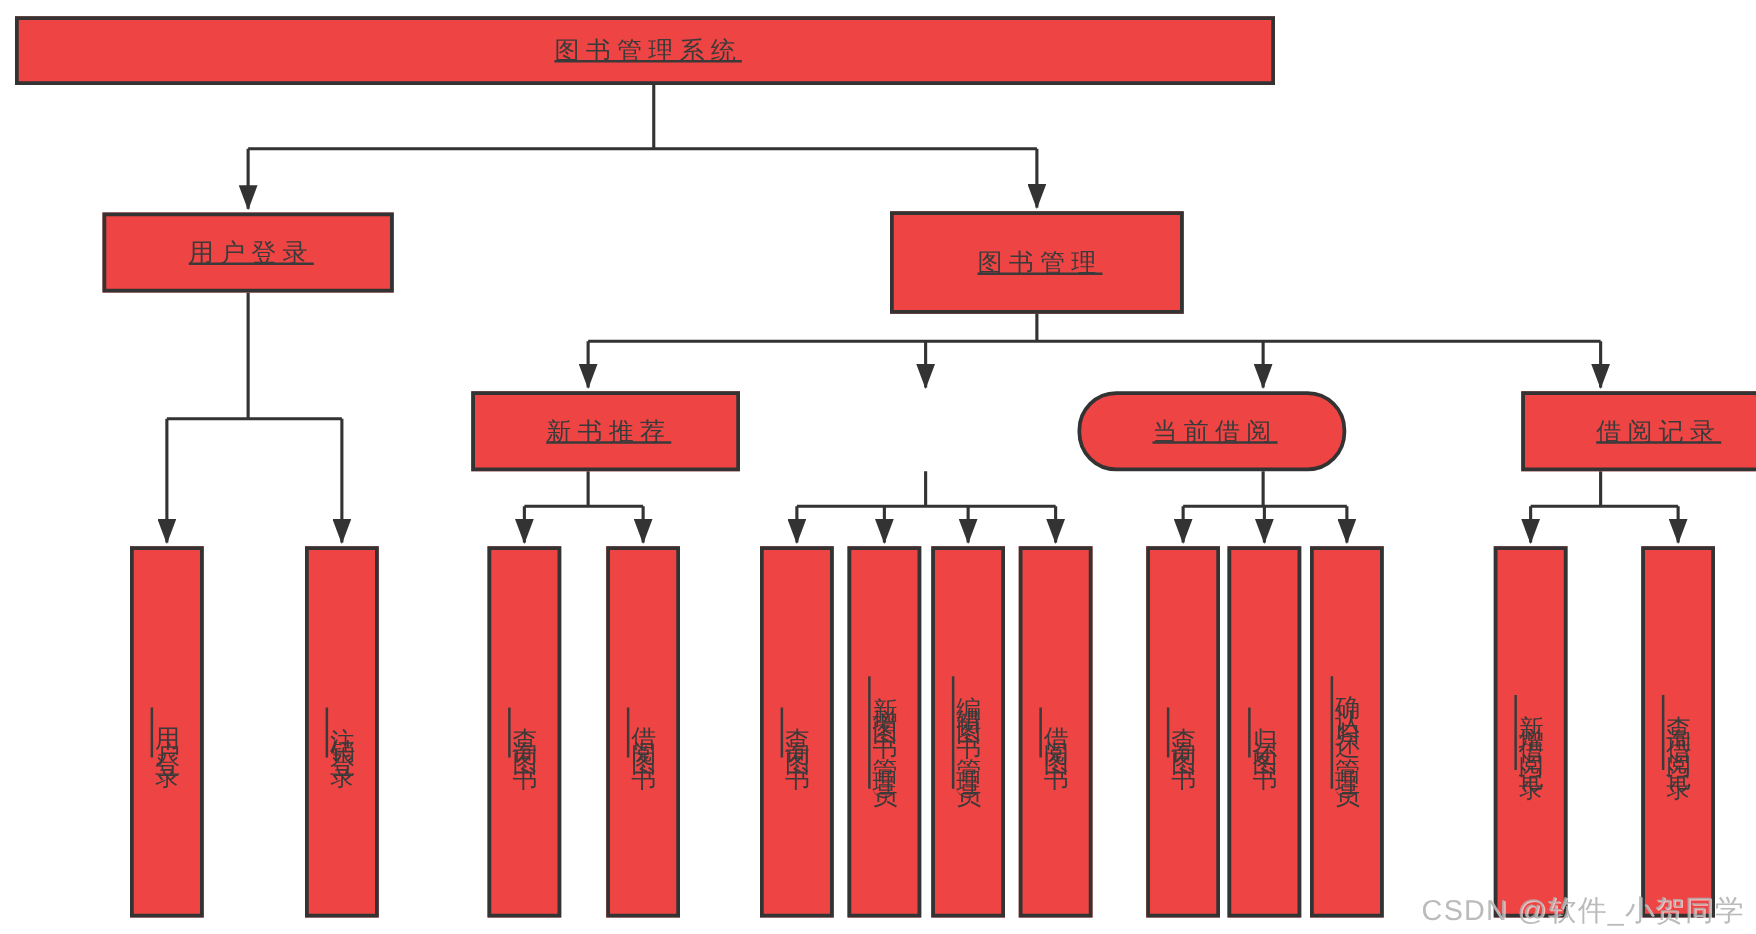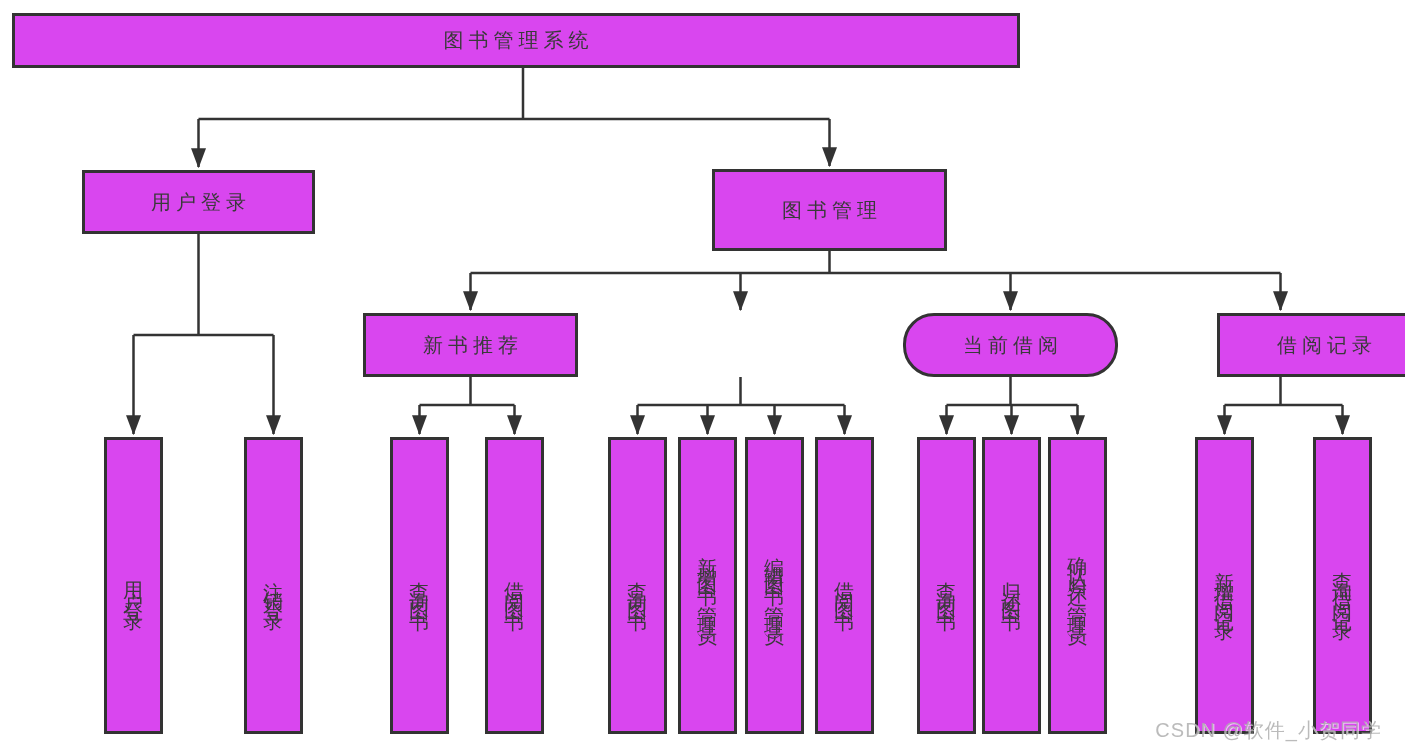--- a/index.html
+++ b/index.html
@@ -14,45 +14,46 @@
   #wires {
     position: absolute;
     inset: 0;
     z-index: 1;
   }
   .ln { stroke: #333333; stroke-width: 2.5; fill: none; }
   .box {
     position: absolute;
     box-sizing: border-box;
     border: 3px solid #333333;
-    background: #d946ef;
+    background: #ef4444;
     color: #3a3a3a;
     display: flex;
     align-items: center;
     justify-content: center;
     z-index: 2;
+    text-decoration: underline;
   }
   .hb {
     font-size: 20px;
     letter-spacing: 5px;
     text-indent: 5px;
     white-space: nowrap;
   }
   .vb {
     writing-mode: vertical-rl;
     font-size: 20px;
     letter-spacing: 10px;
     line-height: 1;
   }
   .watermark {
     position: absolute;
-    right: 23px;
+    right: 9px;
     bottom: 3px;
     z-index: 5;
-    font-size: 20px;
+    font-size: 23px;
     letter-spacing: 1px;
     color: rgba(175, 175, 175, 0.85);
     text-shadow: 1px 1px 0 rgba(255, 255, 255, 0.65);
     white-space: nowrap;
   }
 </style>
 </head>
 <body>
 
 <div id="canvas">
@@ -110,22 +111,22 @@
       <line class="ln" x1="1224.5" y1="405" x2="1224.5" y2="434" marker-end="url(#arrow)"></line>
       <line class="ln" x1="1342.5" y1="405" x2="1342.5" y2="434" marker-end="url(#arrow)"></line>
     </g>
   </svg>
 
   <div class="box hb" style="left:12px; top:13px; width:1008px; height:55px;">图书管理系统</div>
 
   <div class="box hb" style="left:82px; top:170px; width:233px; height:64px;">用户登录</div>
   <div class="box hb" style="left:712px; top:169px; width:235px; height:82px;">图书管理</div>
 
-  <div class="box hb" style="left:363px; top:313px; width:215px; height:64px;">新书推荐</div>
-  <div class="box hb" style="left:903px; top:313px; width:215px; height:64px;border-radius:31px;">当前借阅</div>
+  <div class="box hb" style="left:377px; top:313px; width:215px; height:64px;">新书推荐</div>
+  <div class="box hb" style="left:862px; top:313px; width:215px; height:64px;border-radius:31px;">当前借阅</div>
   <div class="box hb" style="left:1173px; top:313px; width:215px; height:64px;margin-left:44px;">借阅记录</div>
 
   <div class="box vb" style="left:104px; top:437px; width:59px; height:297px;">用户登录</div>
   <div class="box vb" style="left:244px; top:437px; width:59px; height:297px;">注销登录</div>
 
   <div class="box vb" style="left:390px; top:437px; width:59px; height:297px;">查询图书</div>
   <div class="box vb" style="left:485px; top:437px; width:59px; height:297px;">借阅图书</div>
 
   <div class="box vb" style="left:608px; top:437px; width:59px; height:297px;">查询图书</div>
   <div class="box vb" style="left:678px; top:437px; width:59px; height:297px;">新增图书（管理员）</div>

